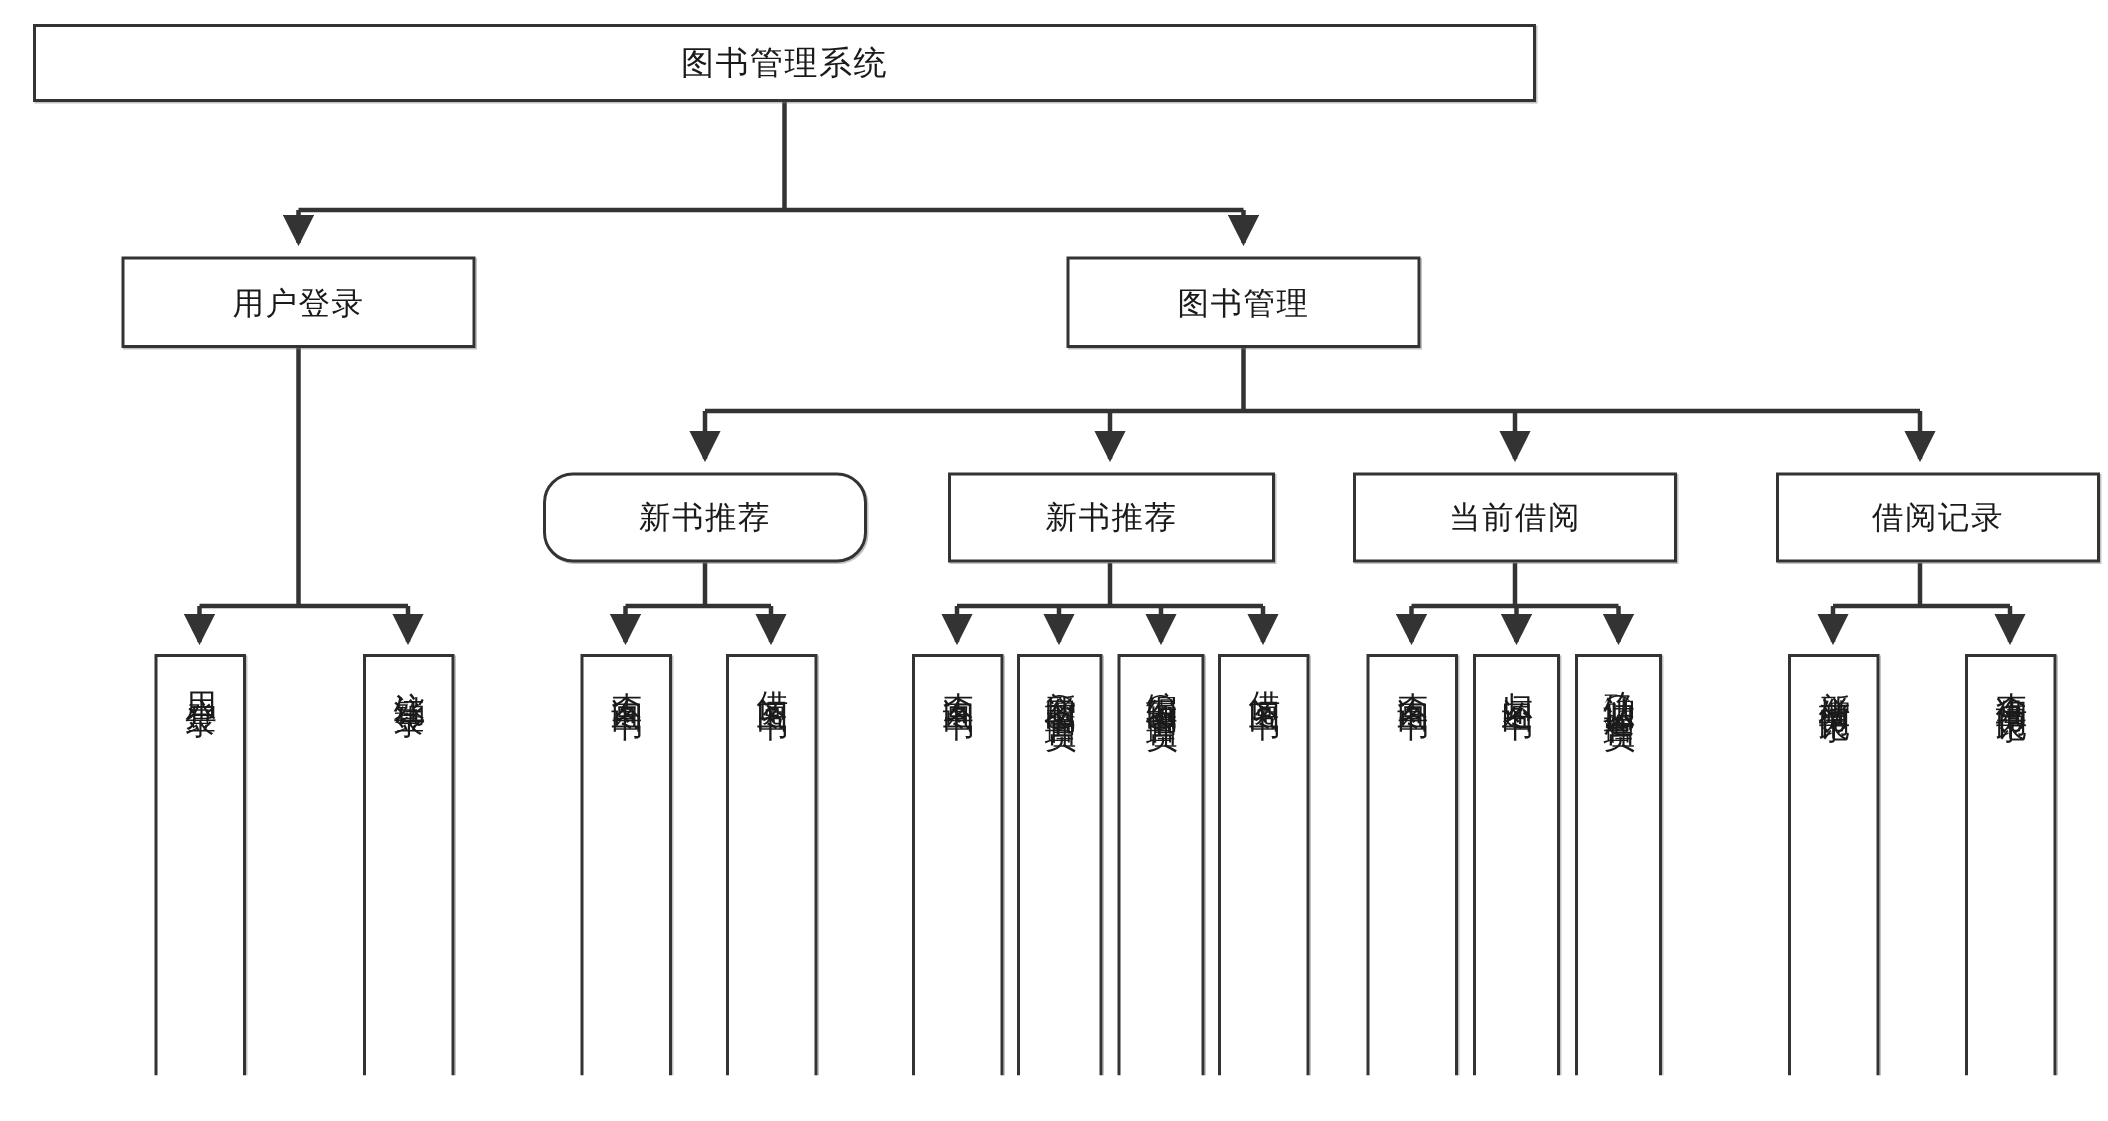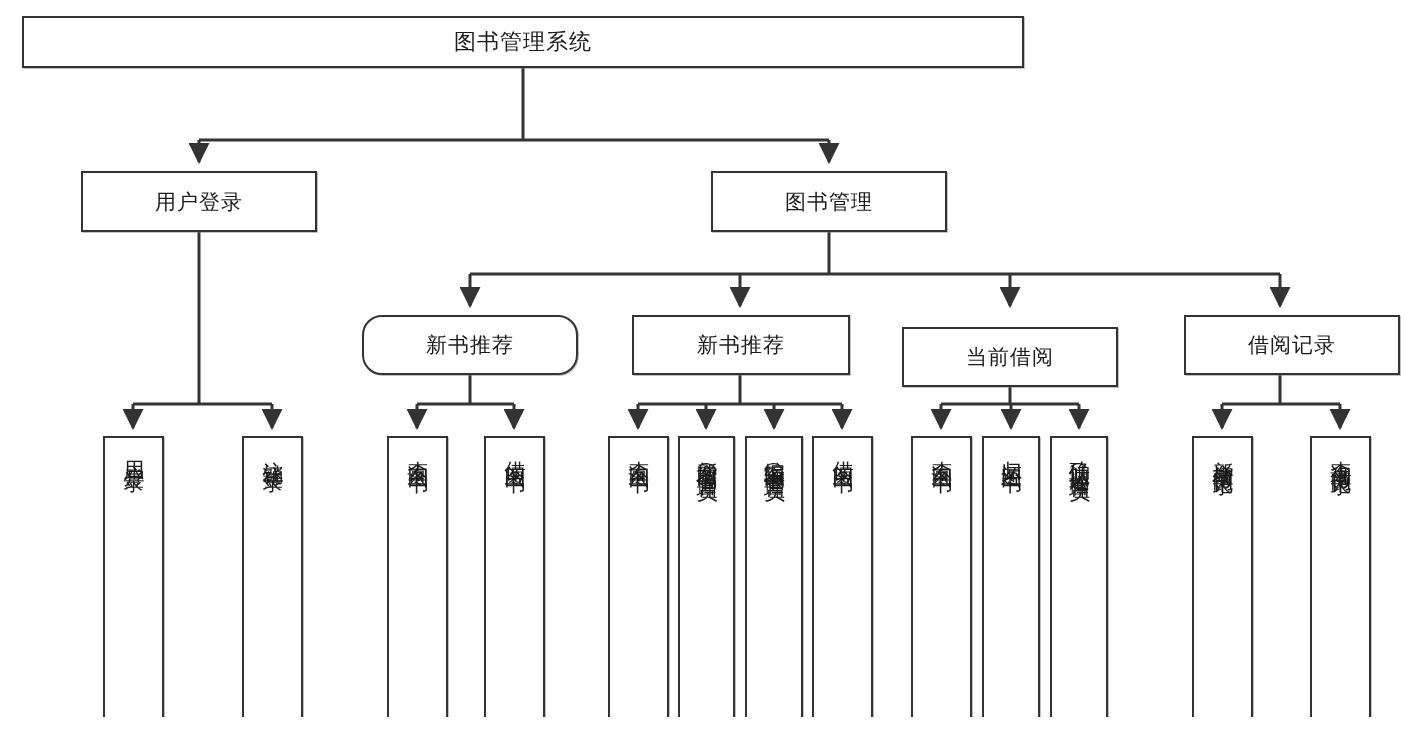--- a/index.html
+++ b/index.html
@@ -136,21 +136,21 @@
       </div>
       <div class="node lvl2" style="left: 711px; top: 171px; width: 236px; height: 61px;">
         <span>图书管理</span>
       </div>
       <div class="node lvl3" style="left: 362px; top: 315px; width: 216px; height: 60px; border-radius: 20px;">
         <span>新书推荐</span>
       </div>
       <div class="node lvl3" style="left: 632px; top: 315px; width: 218px; height: 60px;">
         <span>新书推荐</span>
       </div>
-      <div class="node lvl3" style="left: 902px; top: 315px; width: 216px; height: 60px; margin-top: 12px;">
+      <div class="node lvl3" style="left: 902px; top: 315px; width: 216px; height: 60px;">
         <span>当前借阅</span>
       </div>
       <div class="node lvl3" style="left: 1172px; top: 315px; width: 216px; height: 60px; margin-left: 12px;">
         <span>借阅记录</span>
       </div>
       <div class="node leaf" style="left: 103px; top: 436px; width: 61px; height: 297px;">
         <span class="vtext">用户登录</span>
       </div>
       <div class="node leaf" style="left: 242px; top: 436px; width: 61px; height: 297px;">
         <span class="vtext">注销登录</span>

